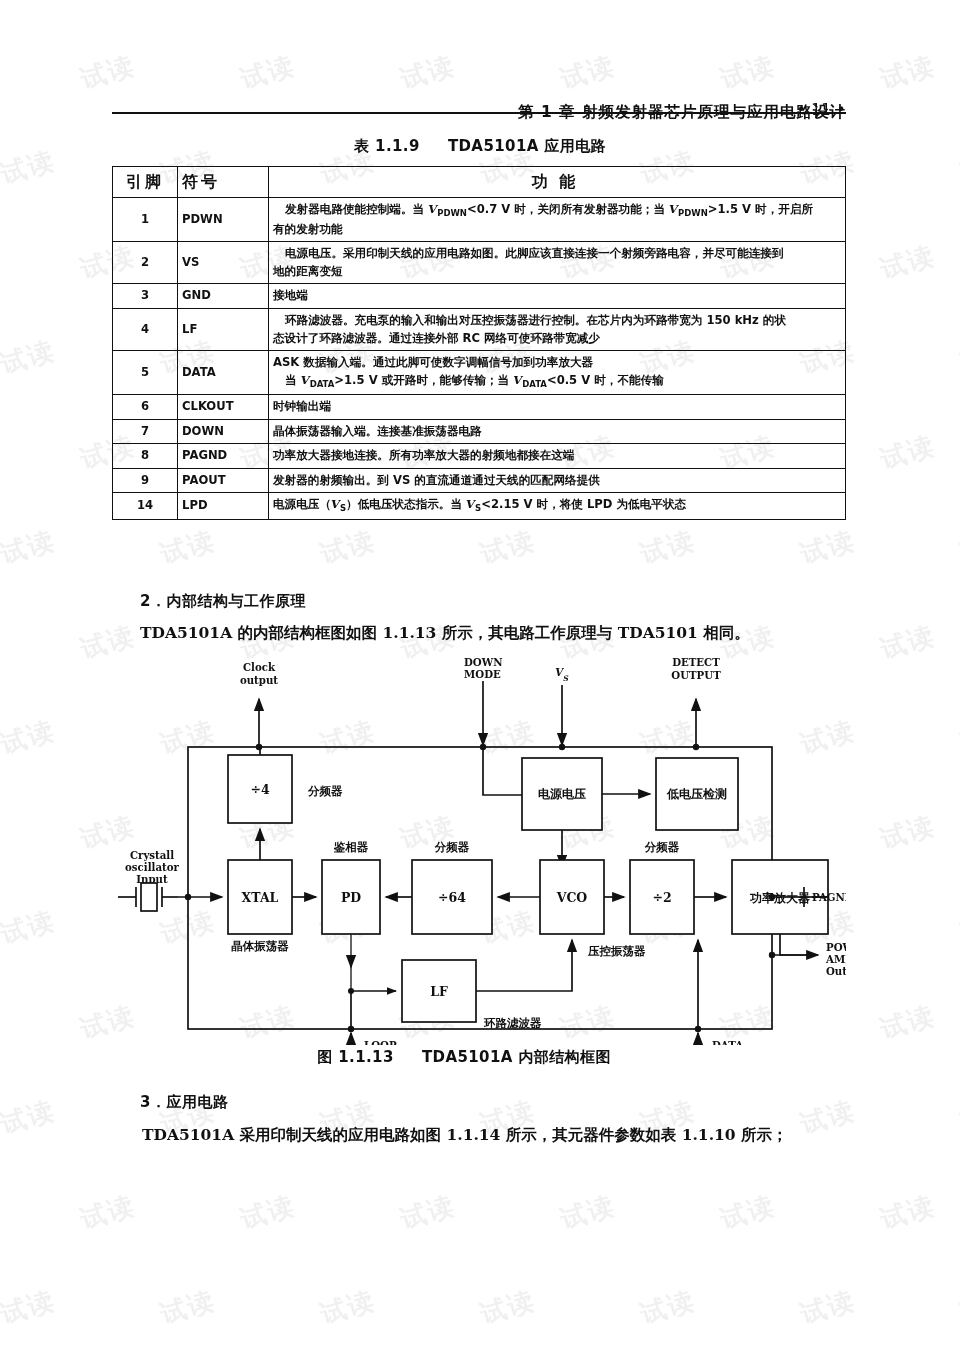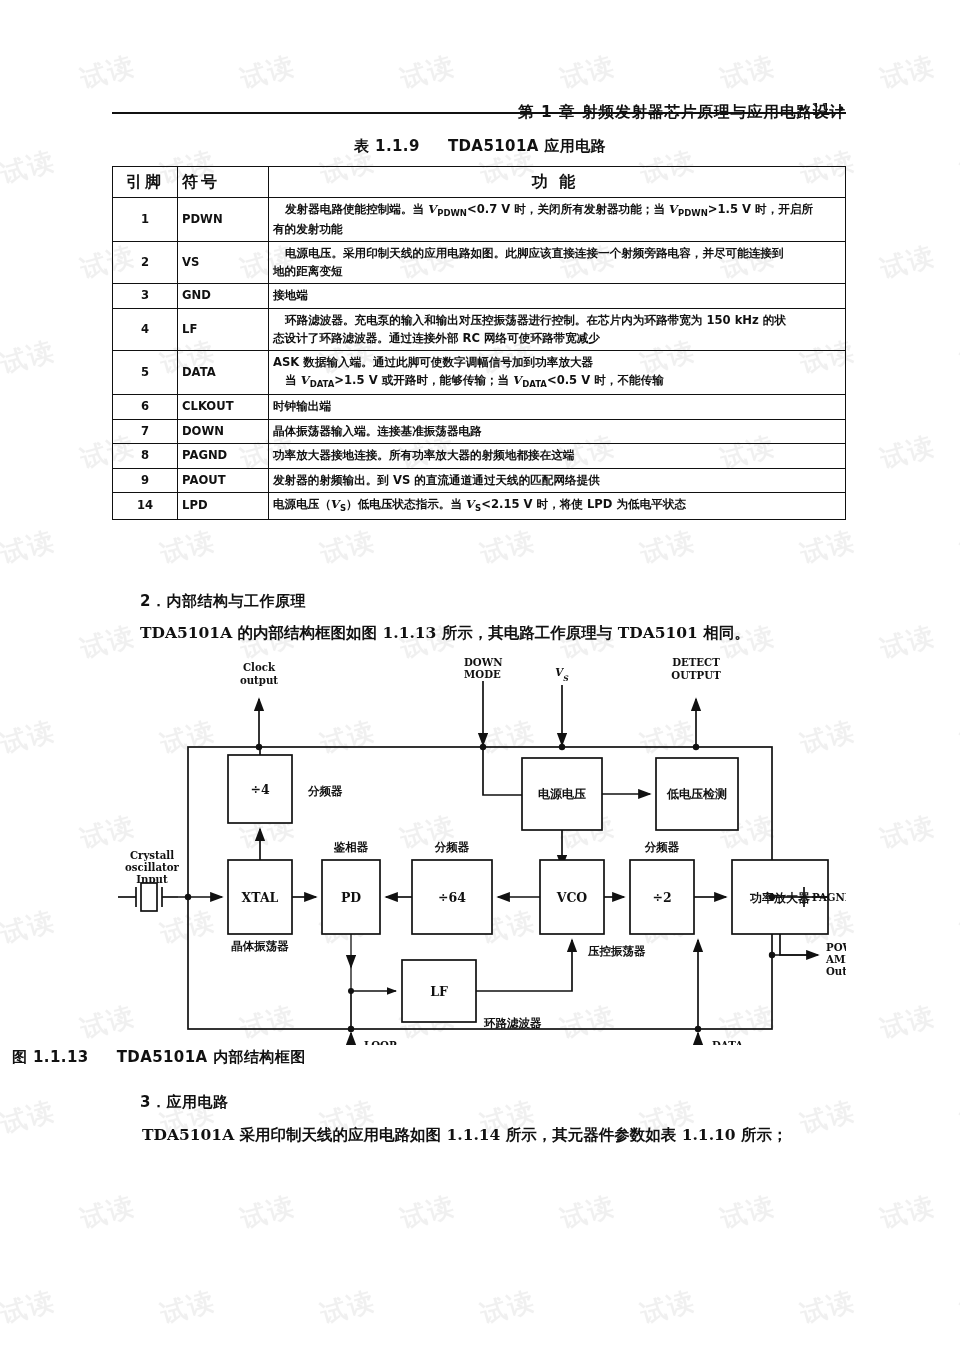--- a/index.html
+++ b/index.html
@@ -93,21 +93,21 @@
   .bx{fill:#fff;stroke:#111;stroke-width:1.7;}
   .ln{stroke:#111;stroke-width:1.7;fill:none;}
   .ln-thin{stroke:#111;stroke-width:1.3;fill:none;}
   .lbl-cn{font-family:"DejaVu Sans","Liberation Sans",sans-serif;font-size:11.5px;font-weight:700;fill:#111;}
   .lbl-en{font-family:"DejaVu Serif","Liberation Serif",serif;font-size:10.2px;font-weight:700;fill:#111;}
   .lbl-bx{font-family:"DejaVu Serif","Liberation Serif",serif;font-size:12.5px;font-weight:600;fill:#111;}
   .lbl-bxcn{font-family:"DejaVu Sans","Liberation Sans",sans-serif;font-size:12px;font-weight:700;fill:#111;}
 
   
   .fig-cap{
-    position:absolute;left:12px;top:1048px;width:920px;
+    position:absolute;left:4px;top:1048px;width:920px;text-align:center;
     font-size:15px;font-weight:700;letter-spacing:0.4px;
   }
 </style>
 </head>
 <body>
 
 <div id="watermark">
     <span class="wm" style="left: 0px; top: -40px;">试读</span>
     <span class="wm" style="left: 160px; top: -40px;">试读</span>
     <span class="wm" style="left: 320px; top: -40px;">试读</span>

